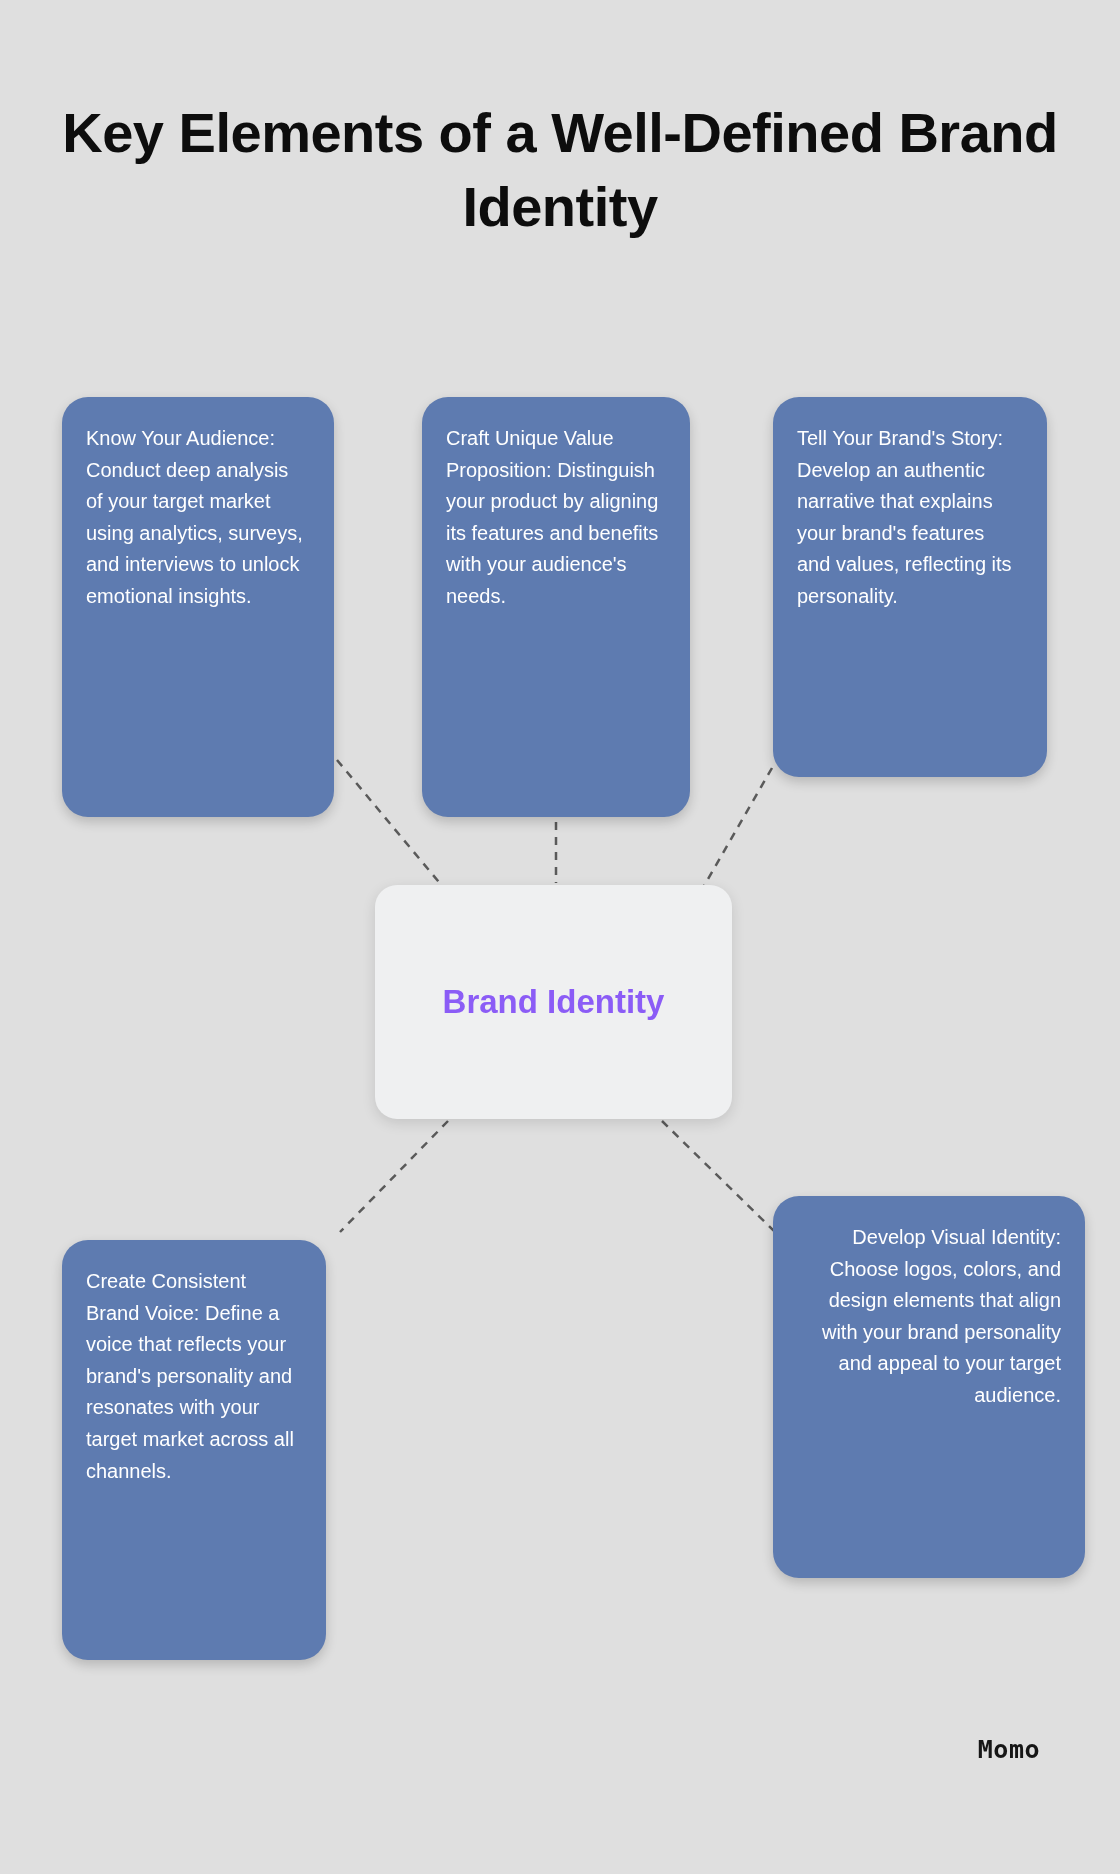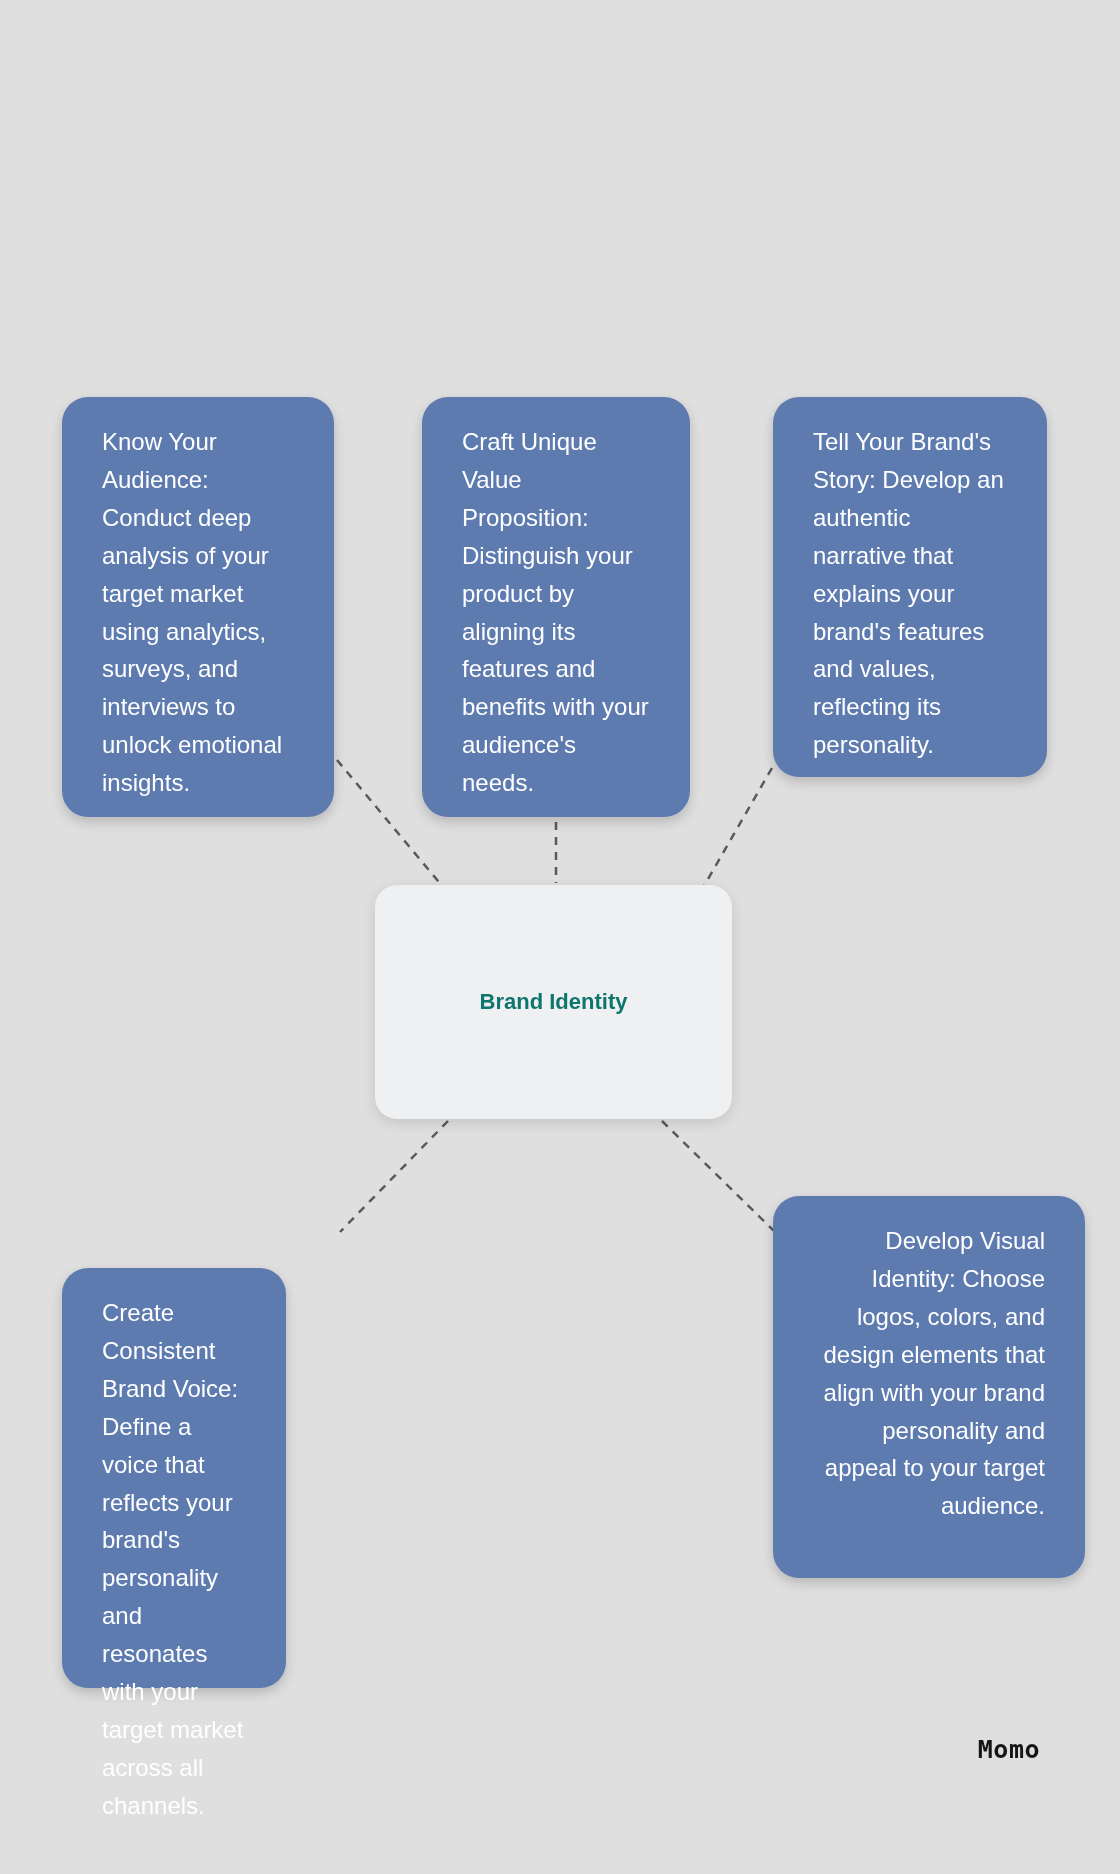--- a/index.html
+++ b/index.html
@@ -36,64 +36,65 @@
   .connector-layer line {
     stroke: var(--connector-color, #5a5a5a);
     stroke-width: 2.5;
     stroke-dasharray: 8 7;
   }
   .node {
     position: absolute;
     background: var(--node-color, #5e7bb0);
     color: var(--node-text-color, #ffffff);
     border-radius: 26px;
-    padding: 26px 40px;
-    font-size: 24px;
+    padding: 26px 24px;
+    font-size: 20px;
     line-height: 1.58;
     box-shadow: 0 5px 12px rgba(0,0,0,0.18);
   }
   .node-1 { left: 62px;  top: 397px; width: 272px; height: 420px; }
   .node-2 { left: 422px; top: 397px; width: 268px; height: 420px; }
   .node-3 { left: 773px; top: 397px; width: 274px; height: 380px; }
-  .node-4 { left: 62px;  top: 1268px; width: 224px; height: 420px; }
+  .node-4 { left: 62px;  top: 1240px; width: 264px; height: 420px; }
   .node-5 { left: 773px; top: 1196px; width: 312px; height: 382px; text-align: right; }
   .center-node {
     position: absolute;
     left: 375px;
     top: 885px;
     width: 357px;
     height: 234px;
     background: var(--center-bg-color, #eff0f1);
     border-radius: 22px;
     box-shadow: 0 4px 14px rgba(0,0,0,0.12);
     display: flex;
     align-items: center;
     justify-content: center;
   }
   .center-label {
-    font-size: 22px;
+    font-size: 33px;
     font-weight: 700;
-    color: #0f766e;
+    color: #8b5cf6;
   }
   .watermark {
     position: absolute;
     right: 80px;
     bottom: 110px;
     font-family: "DejaVu Sans Mono", monospace;
     font-size: 25px;
     font-weight: 700;
     color: #161616;
     letter-spacing: 0.5px;
   }
 </style>
 </head>
 <body>
 
 <div class="canvas">
 
+  <h1 class="title">Key Elements of a Well-Defined Brand Identity</h1>
 
   <svg class="connector-layer" viewBox="0 0 1120 1874" xmlns="http://www.w3.org/2000/svg">
     <line x1="337" y1="760" x2="448" y2="893"></line>
     <line x1="556" y1="822" x2="556" y2="883"></line>
     <line x1="772" y1="768" x2="700" y2="893"></line>
     <line x1="448" y1="1121" x2="340" y2="1232"></line>
     <line x1="662" y1="1121" x2="775" y2="1232"></line>
   </svg>
 
   <div class="node node-1">

